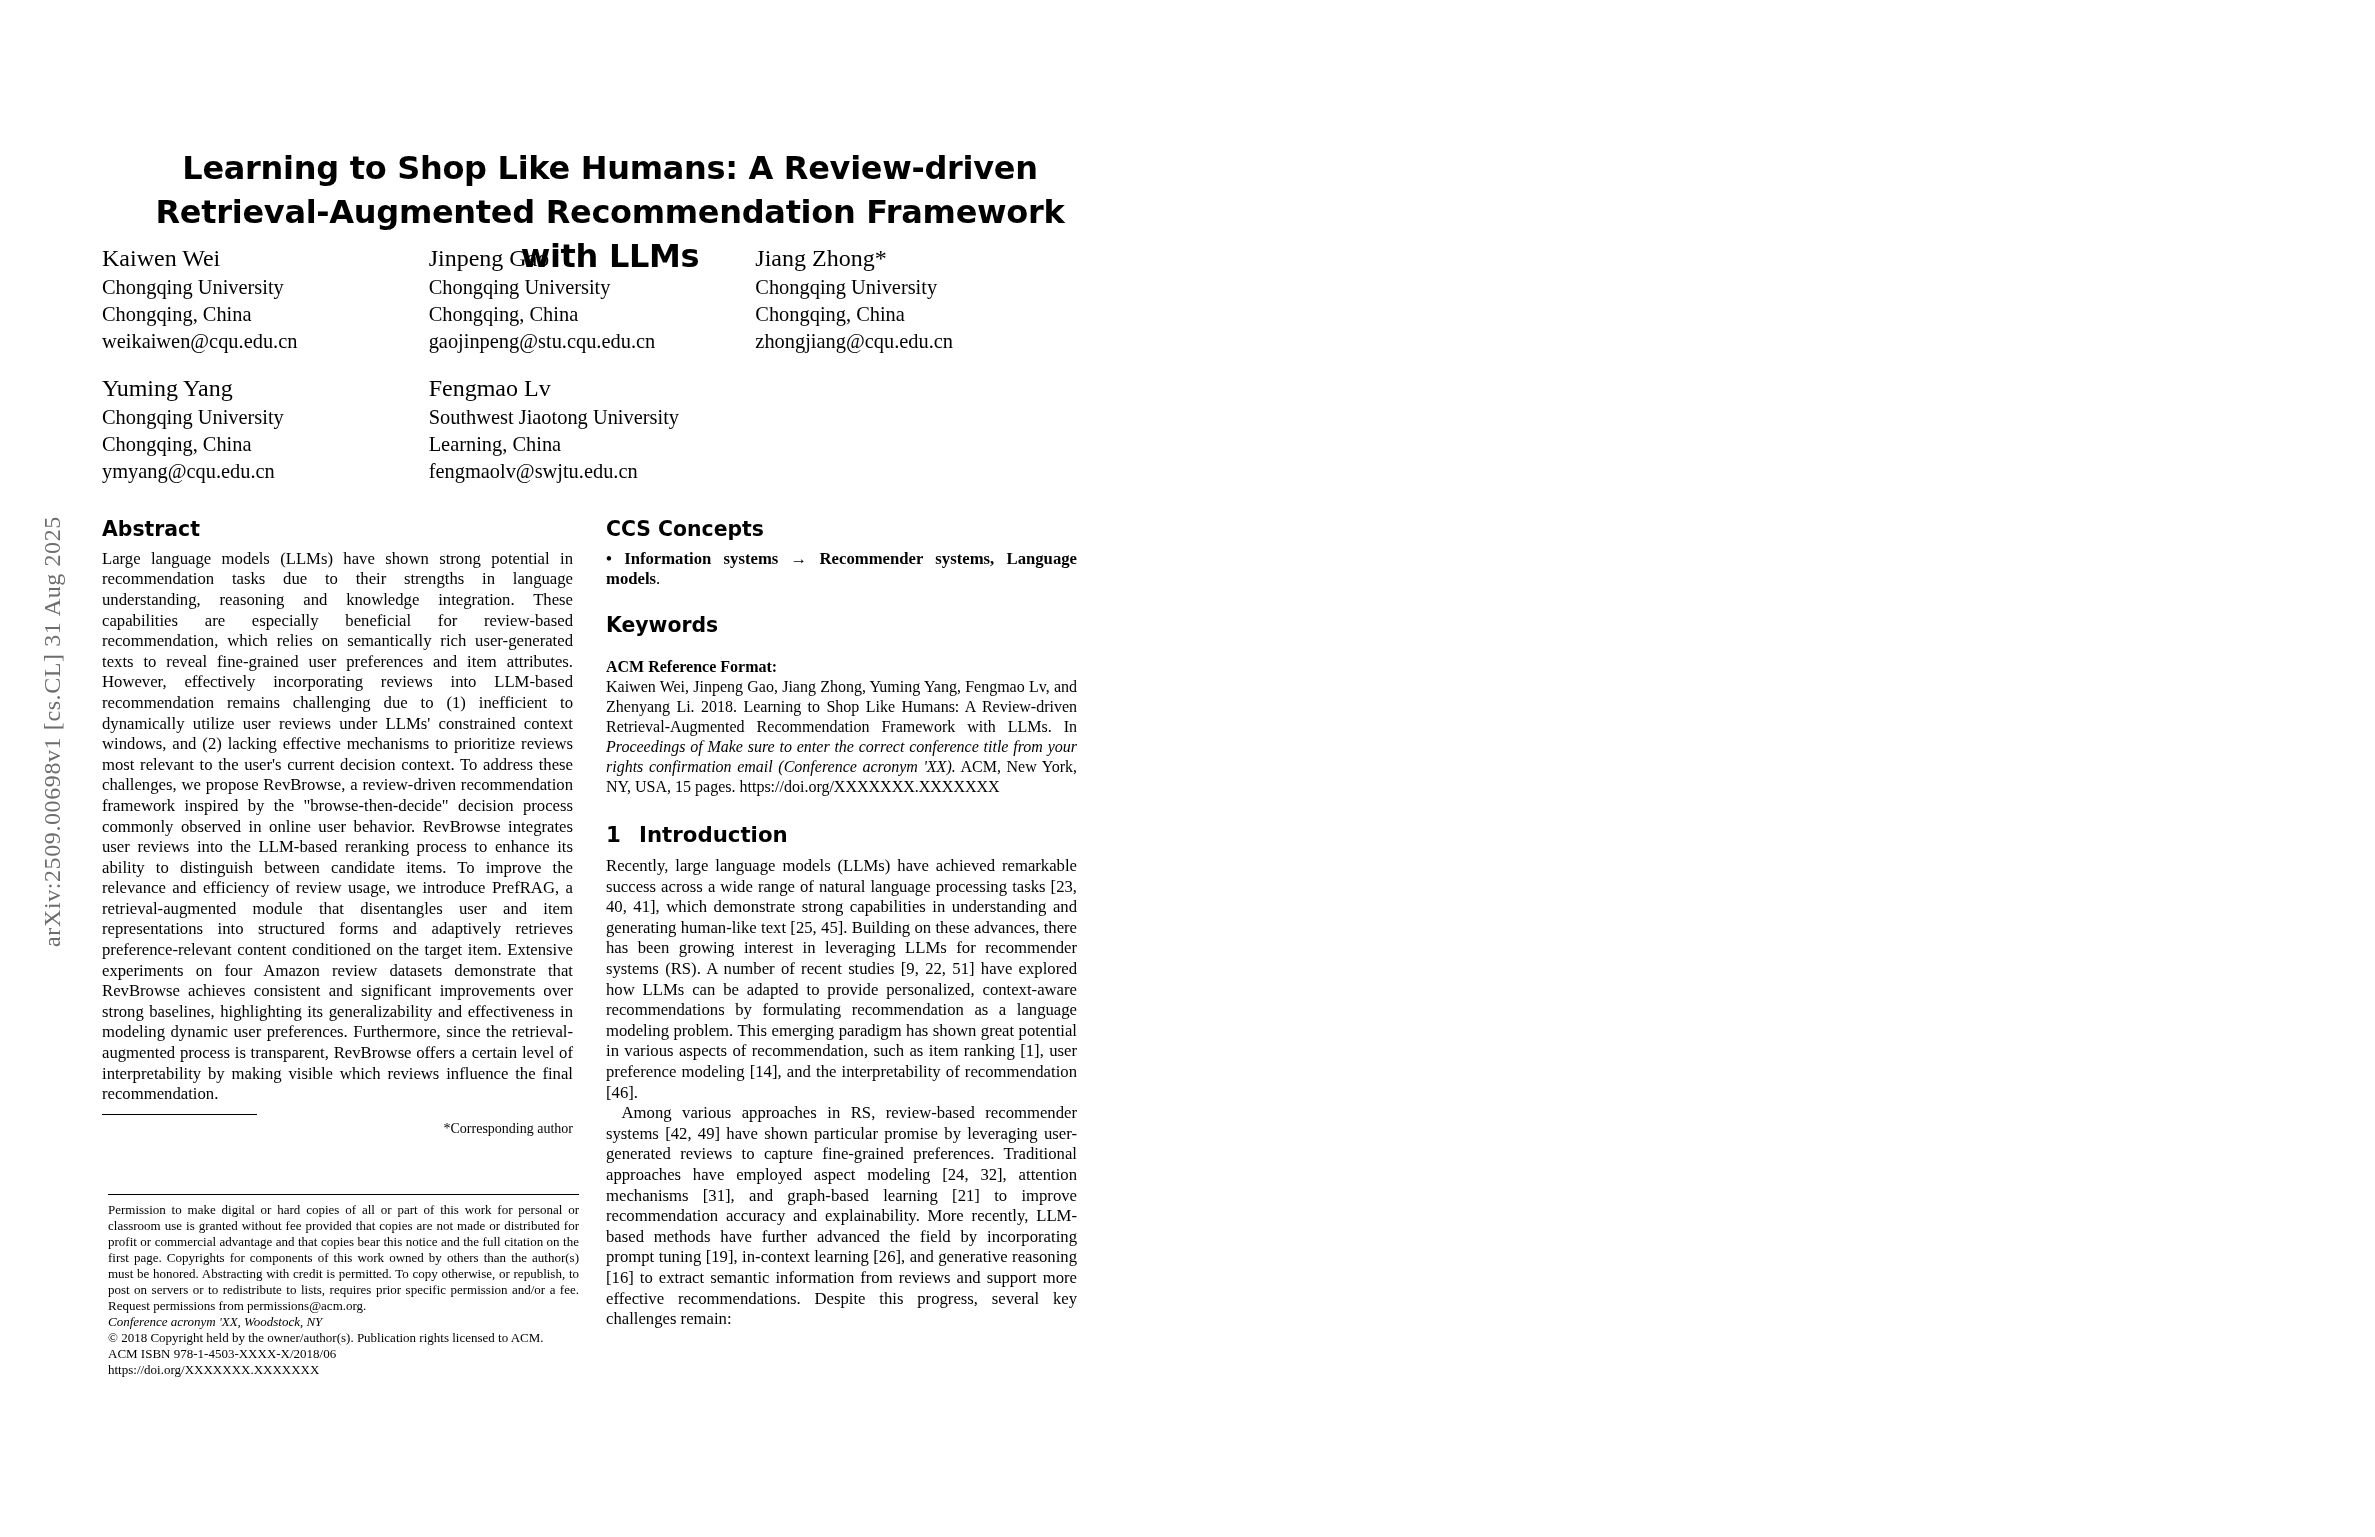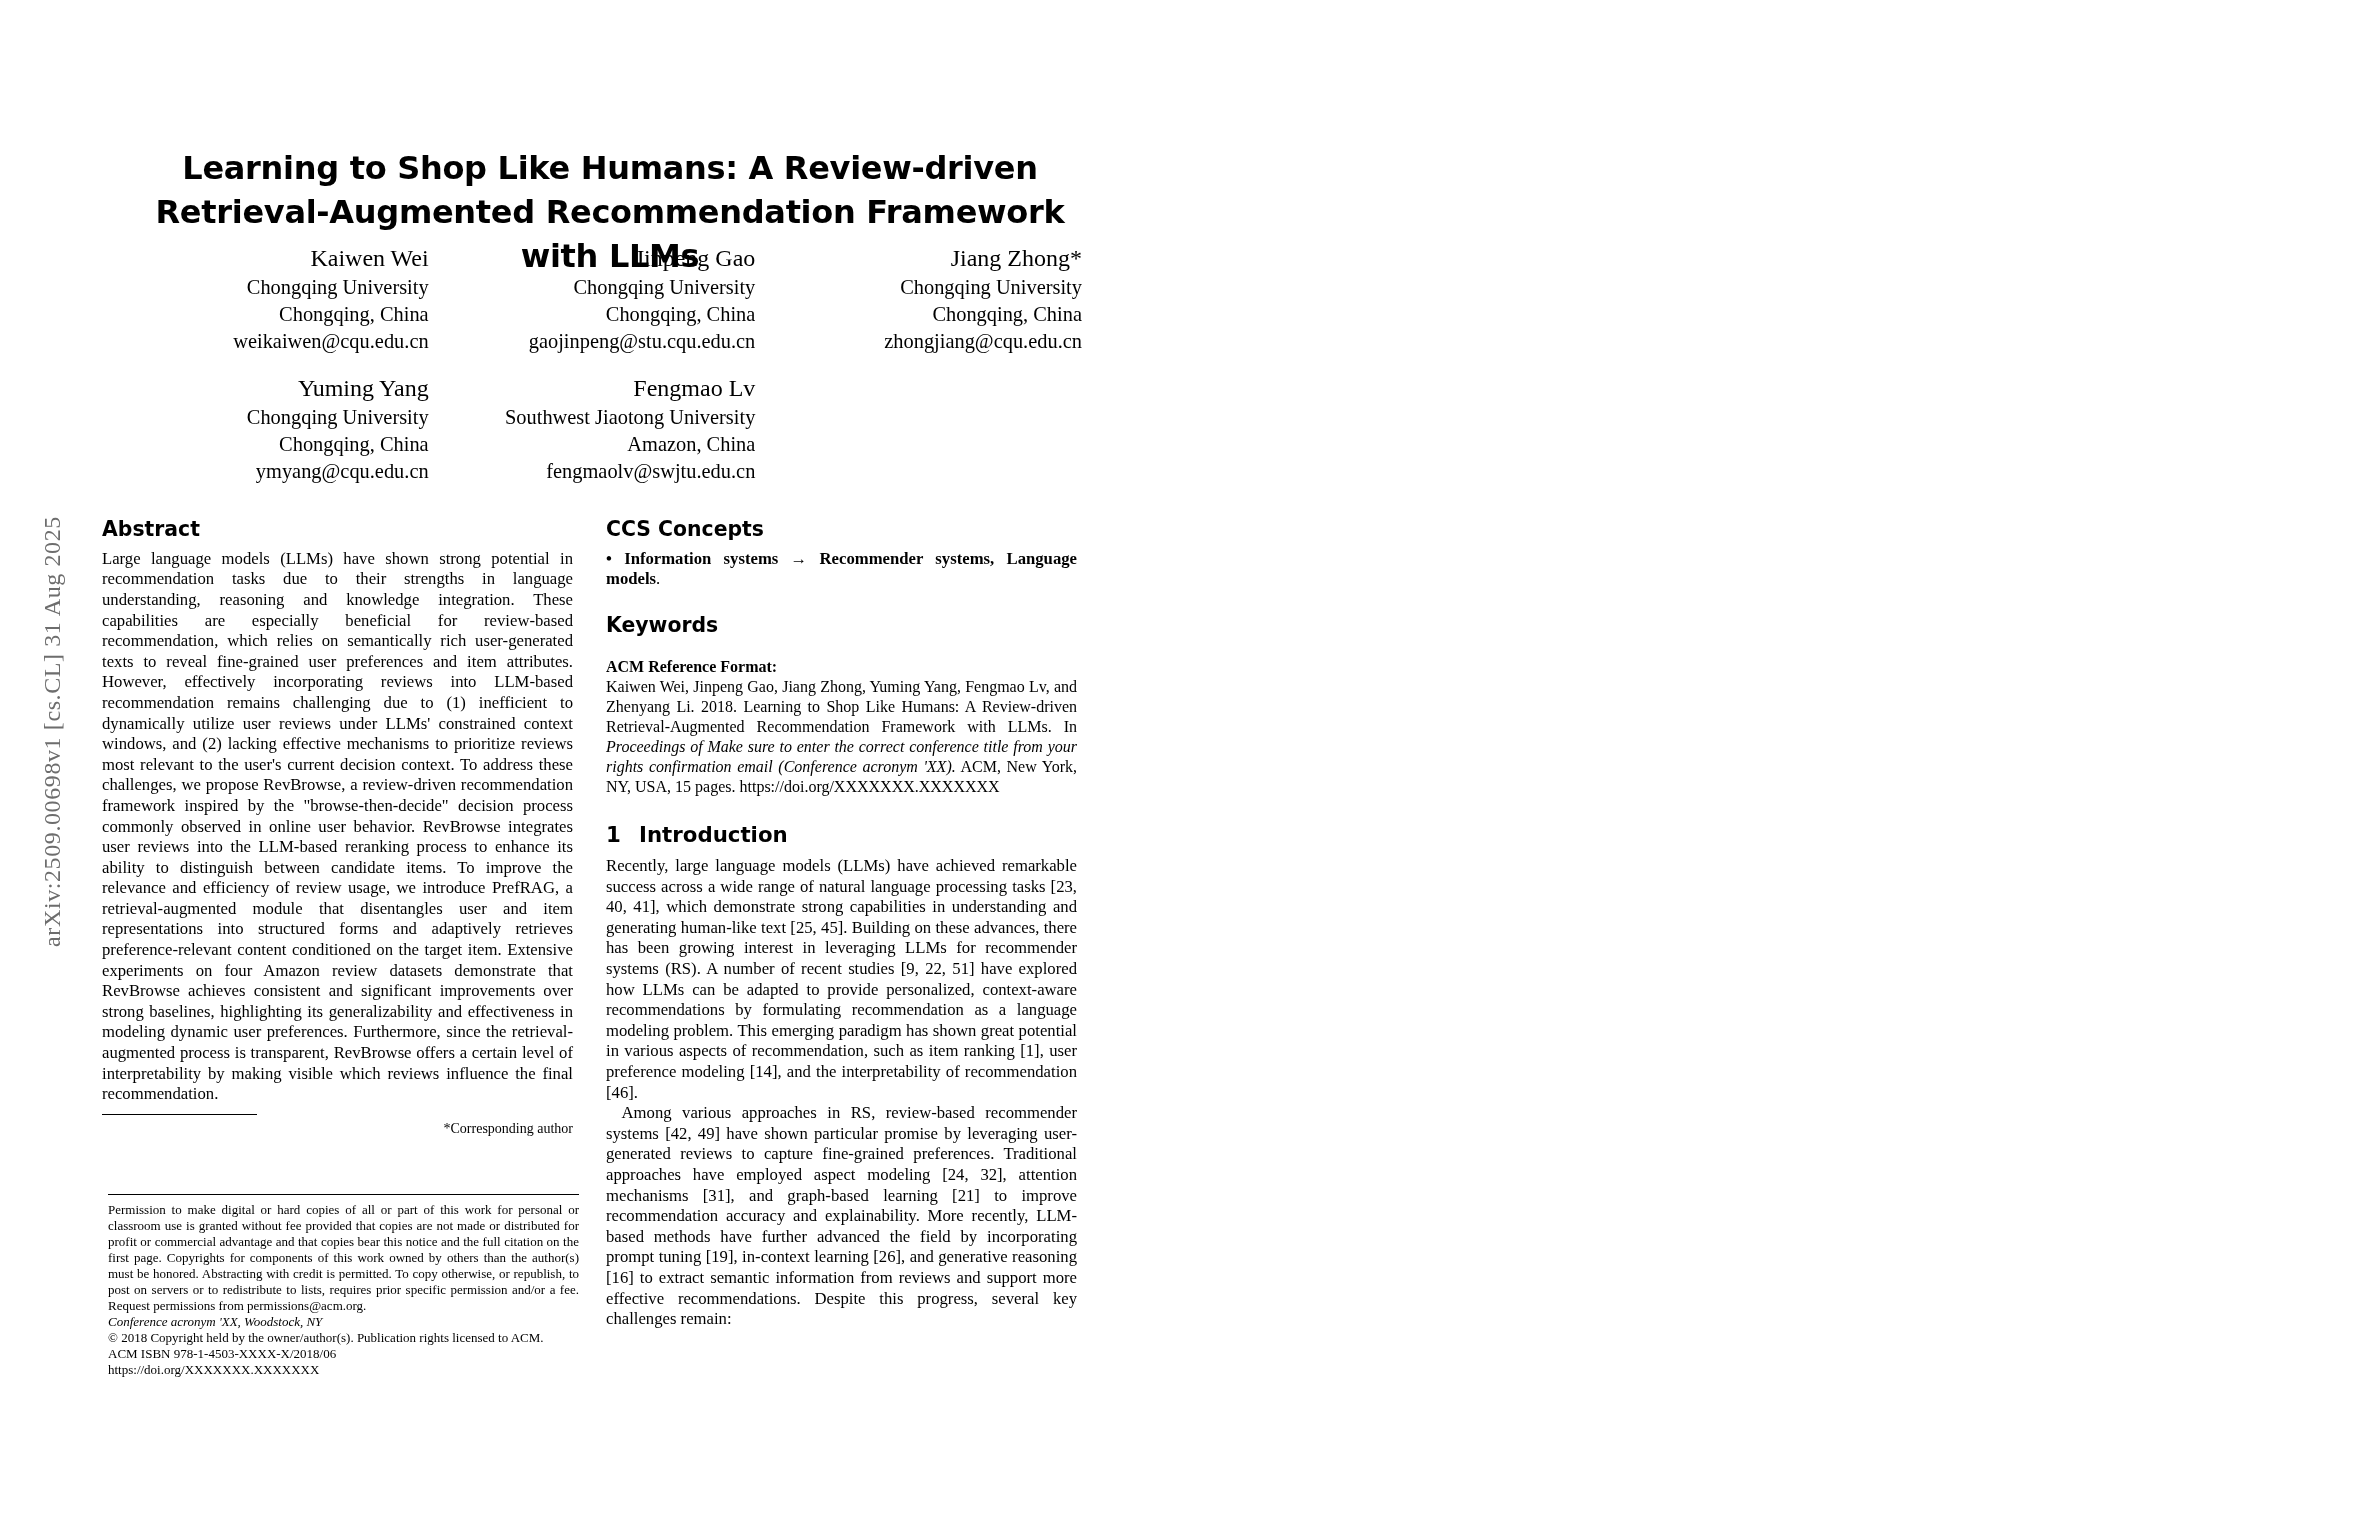--- a/index.html
+++ b/index.html
@@ -65,21 +65,21 @@
   .authors-grid {
     position: absolute;
     left: 102px;
     top: 243px;
     width: 980px;
     display: grid;
     grid-template-columns: 1fr 1fr 1fr;
     row-gap: 17.5px;
   }
   .author {
-    text-align: right;
+    text-align: left;
     font-size: 20.4px;
     line-height: 27px;
   }
   .author .name {
     font-size: 24px;
     line-height: 31px;
   }
   .author .line { display: block; }
 
   .cols {
@@ -197,21 +197,21 @@
 
       <div class="author">
         <span class="line name">Yuming Yang</span>
         <span class="line">Chongqing University</span>
         <span class="line">Chongqing, China</span>
         <span class="line">ymyang@cqu.edu.cn</span>
       </div>
       <div class="author">
         <span class="line name">Fengmao Lv</span>
         <span class="line">Southwest Jiaotong University</span>
-        <span class="line">Amazon, China</span>
+        <span class="line">Learning, China</span>
         <span class="line">fengmaolv@swjtu.edu.cn</span>
       </div>
     </div>
 
     <div class="cols">
 
       <div class="col">
         <h2 class="sec">Abstract</h2>
         <p class="body noindent">Large language models (LLMs) have shown strong potential in recommendation tasks due to their strengths in language understanding, reasoning and knowledge integration. These capabilities are especially beneficial for review-based recommendation, which relies on semantically rich user-generated texts to reveal fine-grained user preferences and item attributes. However, effectively incorporating reviews into LLM-based recommendation remains challenging due to (1) inefficient to dynamically utilize user reviews under LLMs' constrained context windows, and (2) lacking effective mechanisms to prioritize reviews most relevant to the user's current decision context. To address these challenges, we propose RevBrowse, a review-driven recommendation framework inspired by the "browse-then-decide" decision process commonly observed in online user behavior. RevBrowse integrates user reviews into the LLM-based reranking process to enhance its ability to distinguish between candidate items. To improve the relevance and efficiency of review usage, we introduce PrefRAG, a retrieval-augmented module that disentangles user and item representations into structured forms and adaptively retrieves preference-relevant content conditioned on the target item. Extensive experiments on four Amazon review datasets demonstrate that RevBrowse achieves consistent and significant improvements over strong baselines, highlighting its generalizability and effectiveness in modeling dynamic user preferences. Furthermore, since the retrieval-augmented process is transparent, RevBrowse offers a certain level of interpretability by making visible which reviews influence the final recommendation.</p>
       </div>

